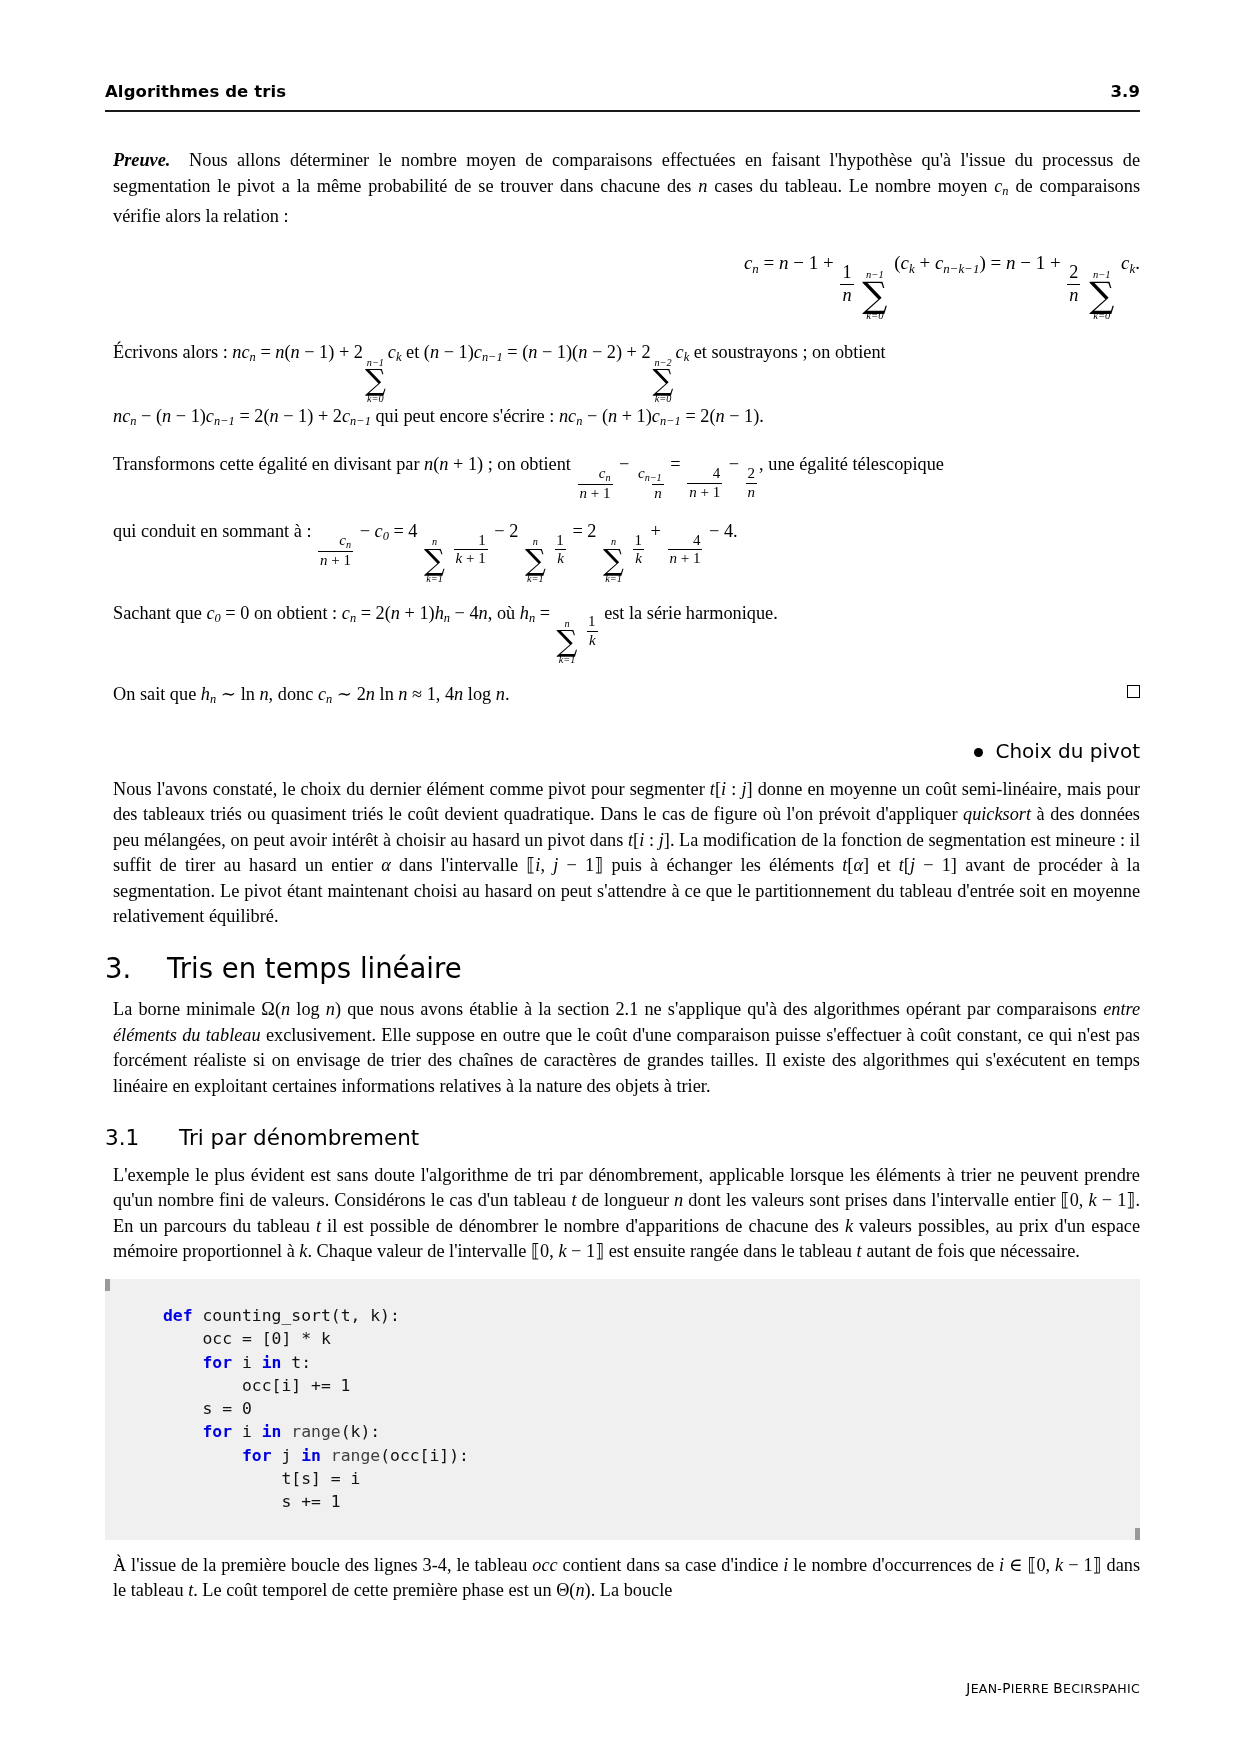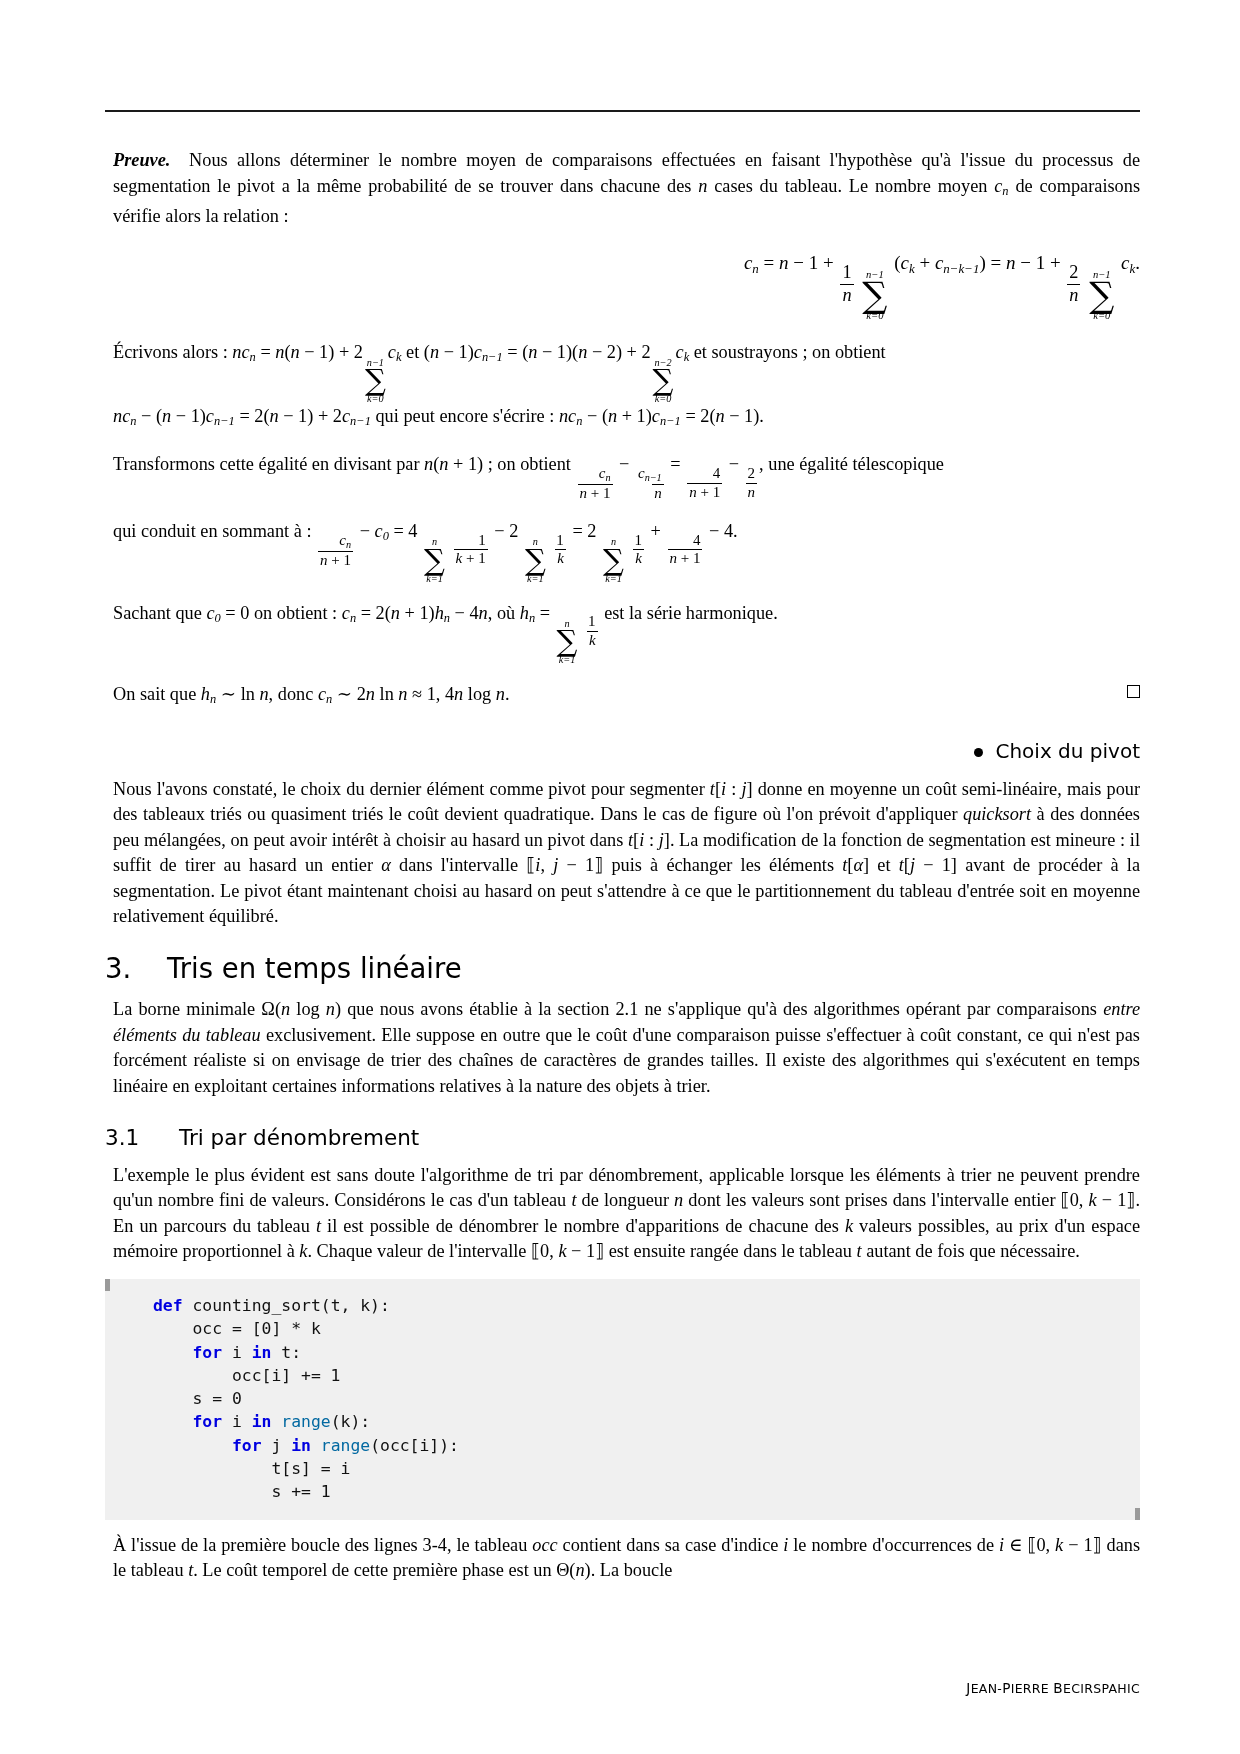--- a/index.html
+++ b/index.html
@@ -147,30 +147,30 @@
     left: 0; top: 0; width: 5px; height: 12px;
     background: #9a9a9a;
   }
   .codewrap::after {
     content: "";
     position: absolute;
     right: 0; bottom: 0; width: 5px; height: 12px;
     background: #9a9a9a;
   }
   pre.code {
-    margin: 4px;
+    margin: 14px;
     padding: 0 0 0 44px;
     font-family: "DejaVu Sans Mono", "Liberation Mono", monospace;
     font-size: 16.4px;
     line-height: 23.3px;
     color: #111;
     white-space: pre;
   }
   .kw  { color: #0000e0; font-weight: bold; }
-  .bif { color: #0369a1; }
+  .bif { color: #404040; }
 
   
   .qed-line { position: relative; }
   .qed {
     position: absolute;
     right: 0;
     top: 3px;
     width: 13px; height: 13px;
     border: 1.5px solid #000;
   }
@@ -185,20 +185,24 @@
     letter-spacing: 0.3px;
     text-align: center;
   }
   .footer .sc1 { font-size: 13.6px; }
 </style>
 </head>
 <body>
 
 <div class="page">
 
+  <div class="runhead">
+    <span>Algorithmes de tris</span>
+    <span>3.9</span>
+  </div>
   <div class="runhead-rule"></div>
 
   <div class="body">
 
     <p class="para"><span class="bi">Preuve.</span>&nbsp; Nous allons déterminer le nombre moyen de comparaisons effectuées en faisant l'hypothèse qu'à l'issue du processus de segmentation le pivot a la même probabilité de se trouver dans chacune des <i>n</i> cases du tableau. Le nombre moyen <span class="math">c<sub>n</sub></span> de comparaisons vérifie alors la relation :</p>
 
     <div class="display">
       <span class="math">c<sub>n</sub></span> <span class="mathup">=</span> <span class="math">n</span> <span class="mathup">− 1 +</span>
       <span class="frac">
           <span class="num mathup">1</span>

